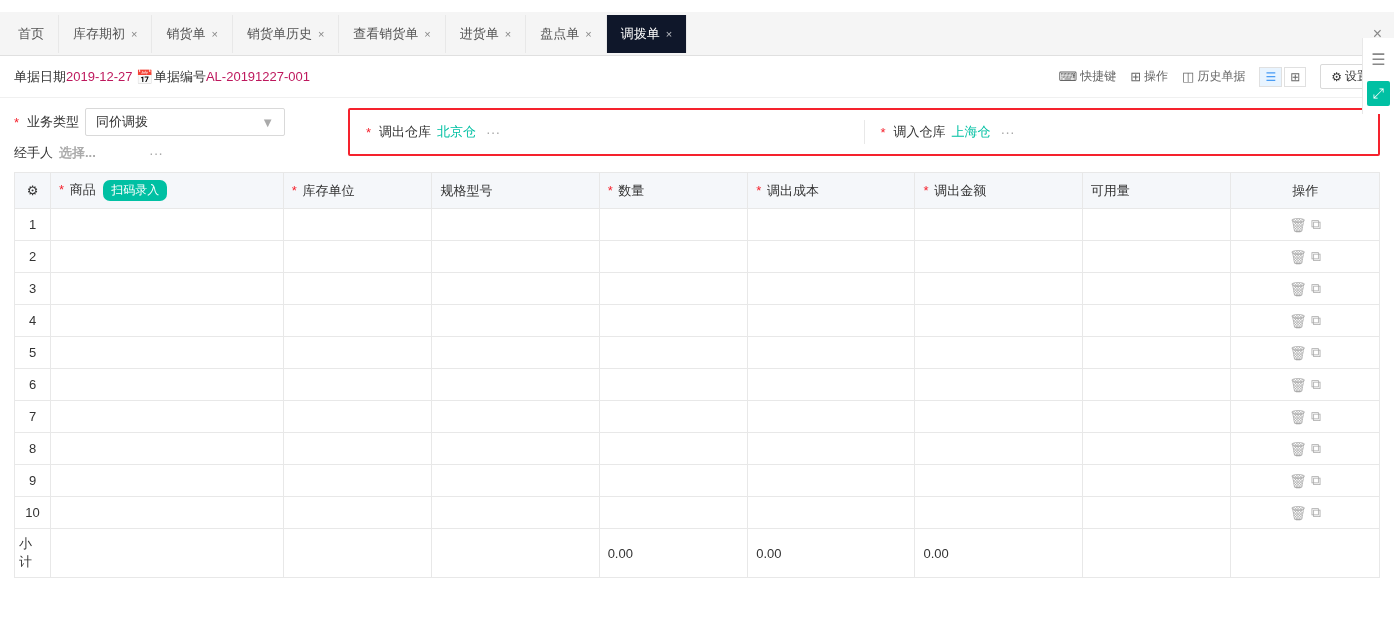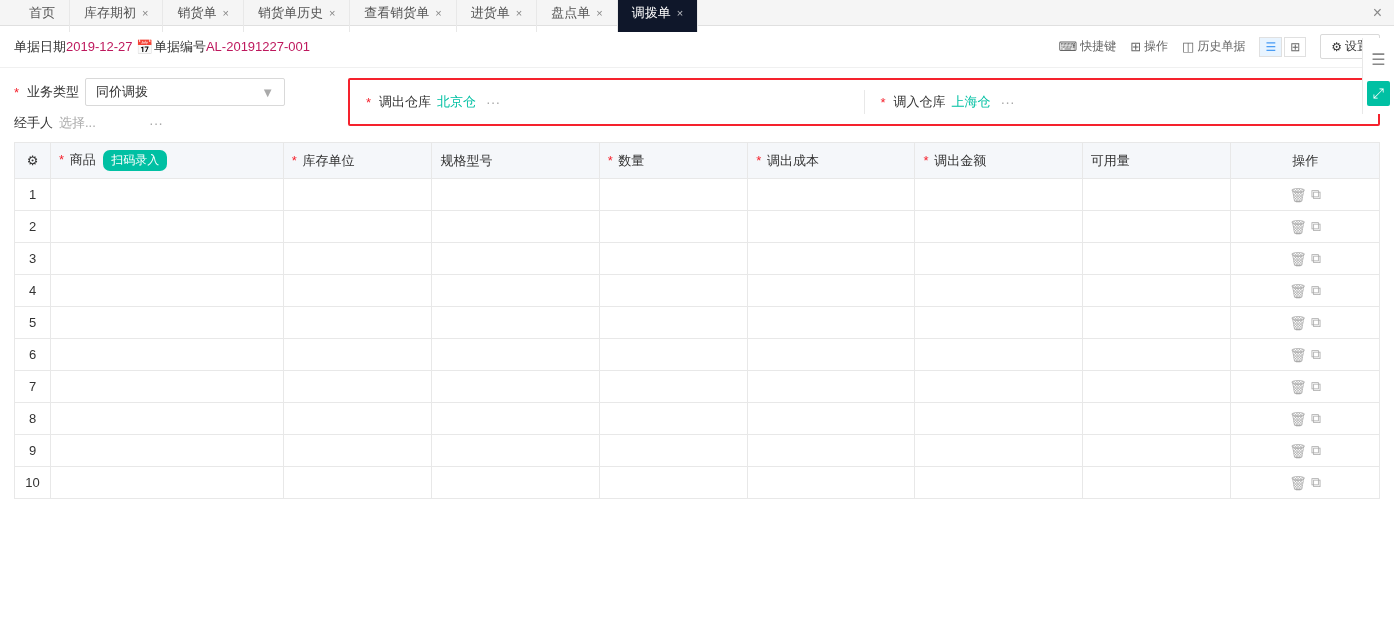--- a/index.html
+++ b/index.html
@@ -1,21 +1,21 @@
 <!DOCTYPE html>
 <html><head>
   <meta charset="utf-8">
   <style>
     * { box-sizing: border-box; margin: 0; padding: 0; }
     body { font-family: "Microsoft YaHei", "PingFang SC", sans-serif; font-size: 13px; color: #333; background: #fff; overflow: hidden; }
 
     
     .tab-bar {
       display: flex; align-items: center; border-bottom: 1px solid #e0e0e0;
-      background: #f5f5f5; height: 26px; padding-left: 15px;
+      background: #f5f5f5; height: 44px; padding-left: 4px; margin-top: 12px;
     }
     .tab-item {
       display: flex; align-items: center; padding: 0 14px; height: 38px;
       cursor: pointer; font-size: 13px; color: #555; border-right: 1px solid #e8e8e8;
       white-space: nowrap; user-select: none;
     }
     .tab-item:first-child { border-left: none; }
     .tab-item.active { background: #0f172a; color: #fff; }
     .tab-item .close-btn { margin-left: 6px; font-size: 11px; color: inherit; opacity: 0.7; }
     .tab-close-area { margin-left: auto; padding: 0 12px; cursor: pointer; color: #888; font-size: 16px; }
@@ -168,21 +168,21 @@
     <div class="form-field">
       <span class="required-star">*</span>
       <span class="field-label">业务类型</span>
       <div class="field-select" style="width:200px;">
         <span>同价调拨</span>
         <span class="arrow">▼</span>
       </div>
     </div>
     <div class="form-field">
       <span class="field-label">经手人</span>
-      <span class="field-input-plain" style="color:#aaa;">选择...</span>
+      <span class="field-input-plain" style="color:#aaa;font-weight:bold;">选择...</span>
       <span class="more-btn">···</span>
     </div>
   </div>
 
   <div class="highlighted-section">
     <div class="warehouse-field">
       <span class="required-star">*</span>
       <span class="field-label">调出仓库</span>
       <span class="warehouse-name">北京仓</span>
       <span class="more-btn">···</span>
@@ -384,20 +384,31 @@
       <td></td>
       <td></td>
       <td></td>
       <td class="col-ops">
         <div class="col-ops-icons">
           <span class="op-icon">🗑</span>
           <span class="op-icon">⧉</span>
         </div>
       </td>
     </tr>
+        <tr class="subtotal-row">
+      <td colspan="1" class="row-num" style="text-align:left;padding-left:4px;">小计</td>
+      <td></td>
+      <td></td>
+      <td></td>
+      <td class="subtotal-val">0.00</td>
+      <td class="subtotal-val">0.00</td>
+      <td class="subtotal-val">0.00</td>
+      <td></td>
+      <td></td>
+    </tr>
       </tbody>
   </table>
 </div>
 
 <div class="right-sidebar">
   <span class="sidebar-icon">☰</span>
   <span class="sidebar-icon green-bg">⤢</span>
 </div>
 
 </body></html>

